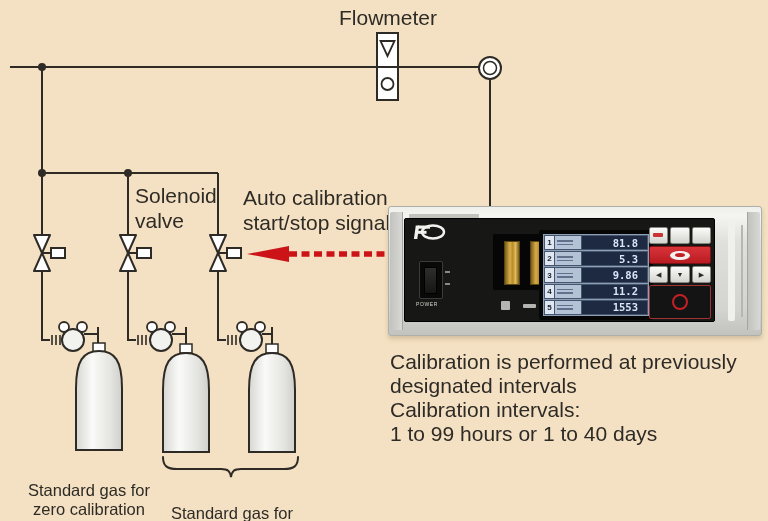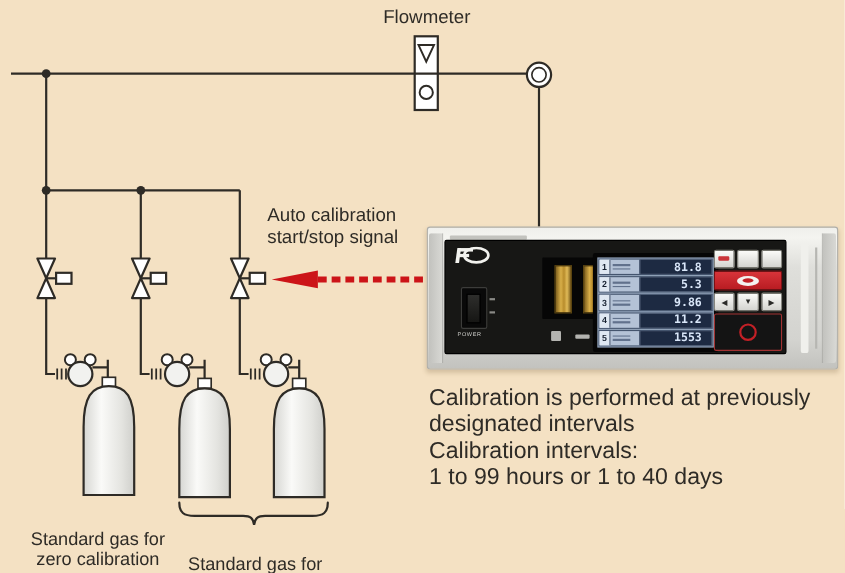--- a/index.html
+++ b/index.html
@@ -1,21 +1,21 @@
 <!DOCTYPE html>
 <html><head>
 <meta charset="utf-8">
 <style>
   html,body{margin:0;padding:0;}
   #stage{position:relative;width:768px;height:521px;background:#f4e1c3;overflow:hidden;
          font-family:"Liberation Sans",sans-serif;color:#2e2b26;}
   #pipes{position:absolute;left:0;top:0;}
   .lbl{position:absolute;white-space:pre-line;color:#2e2b26;line-height:1.18;}
   .lbl.c{text-align:center;}
-  .fs17{font-size:17px;}
+  .fs17{font-size:21px;}
   .fs16{font-size:16.5px;margin-top:28px;}
   .caption{position:absolute;left:390px;top:350px;font-size:21px;line-height:24px;white-space:pre-line;}
 
   
   .analyzer{position:absolute;left:388px;top:206px;width:374px;height:130px;}
   .chassis{position:absolute;inset:0;border-radius:3px;border:1px solid #aeaeaa;
            background:linear-gradient(180deg,#efefeb 0%,#f4f4f0 7%,#dfdfdb 28%,#d3d3cf 80%,#c2c2be 100%);
            box-shadow:0 3px 4px rgba(120,95,60,.25);}
   .model-smudge{position:absolute;left:20px;top:7px;width:70px;height:4px;background:#9a9a96;opacity:.55;border-radius:1px;}
   .ear{position:absolute;top:5px;bottom:5px;width:12px;background:linear-gradient(90deg,#c2c2be,#d8d8d4);}
@@ -154,20 +154,22 @@
 
     <path d="M163,457 C163,466 167,469 177,469 L221,469 C228,469 230,471 231,477 C232,471 234,469 241,469 L284,469 C294,469 298,466 298,457" fill="none" stroke="#2e2b26" stroke-width="2" stroke-linecap="round"></path>
 
     <g>
       <polygon points="247,254 289,246 289,262" fill="#cc1418"></polygon>
       <path d="M289,254 H392" stroke="#cc1418" stroke-width="5.5" stroke-dasharray="8 4.5" fill="none"></path>
     </g>
   </svg>
 
   <div class="lbl fs17 c" style="left:330px;top:6px;width:116px;">Flowmeter</div>
+  <div class="lbl fs17" style="left:135px;top:184px;">Solenoid
+valve</div>
   <div class="lbl fs17" style="left:243px;top:186px;">Auto calibration
 start/stop signal</div>
   <div class="lbl fs16 c" style="left:14px;top:453px;width:150px;">Standard gas for
 zero calibration</div>
   <div class="lbl fs16 c" style="left:161px;top:476px;width:142px;">Standard gas for
 span calibration</div>
   <div class="caption">Calibration is performed at previously
 designated intervals
 Calibration intervals:
 1 to 99 hours or 1 to 40 days</div>

